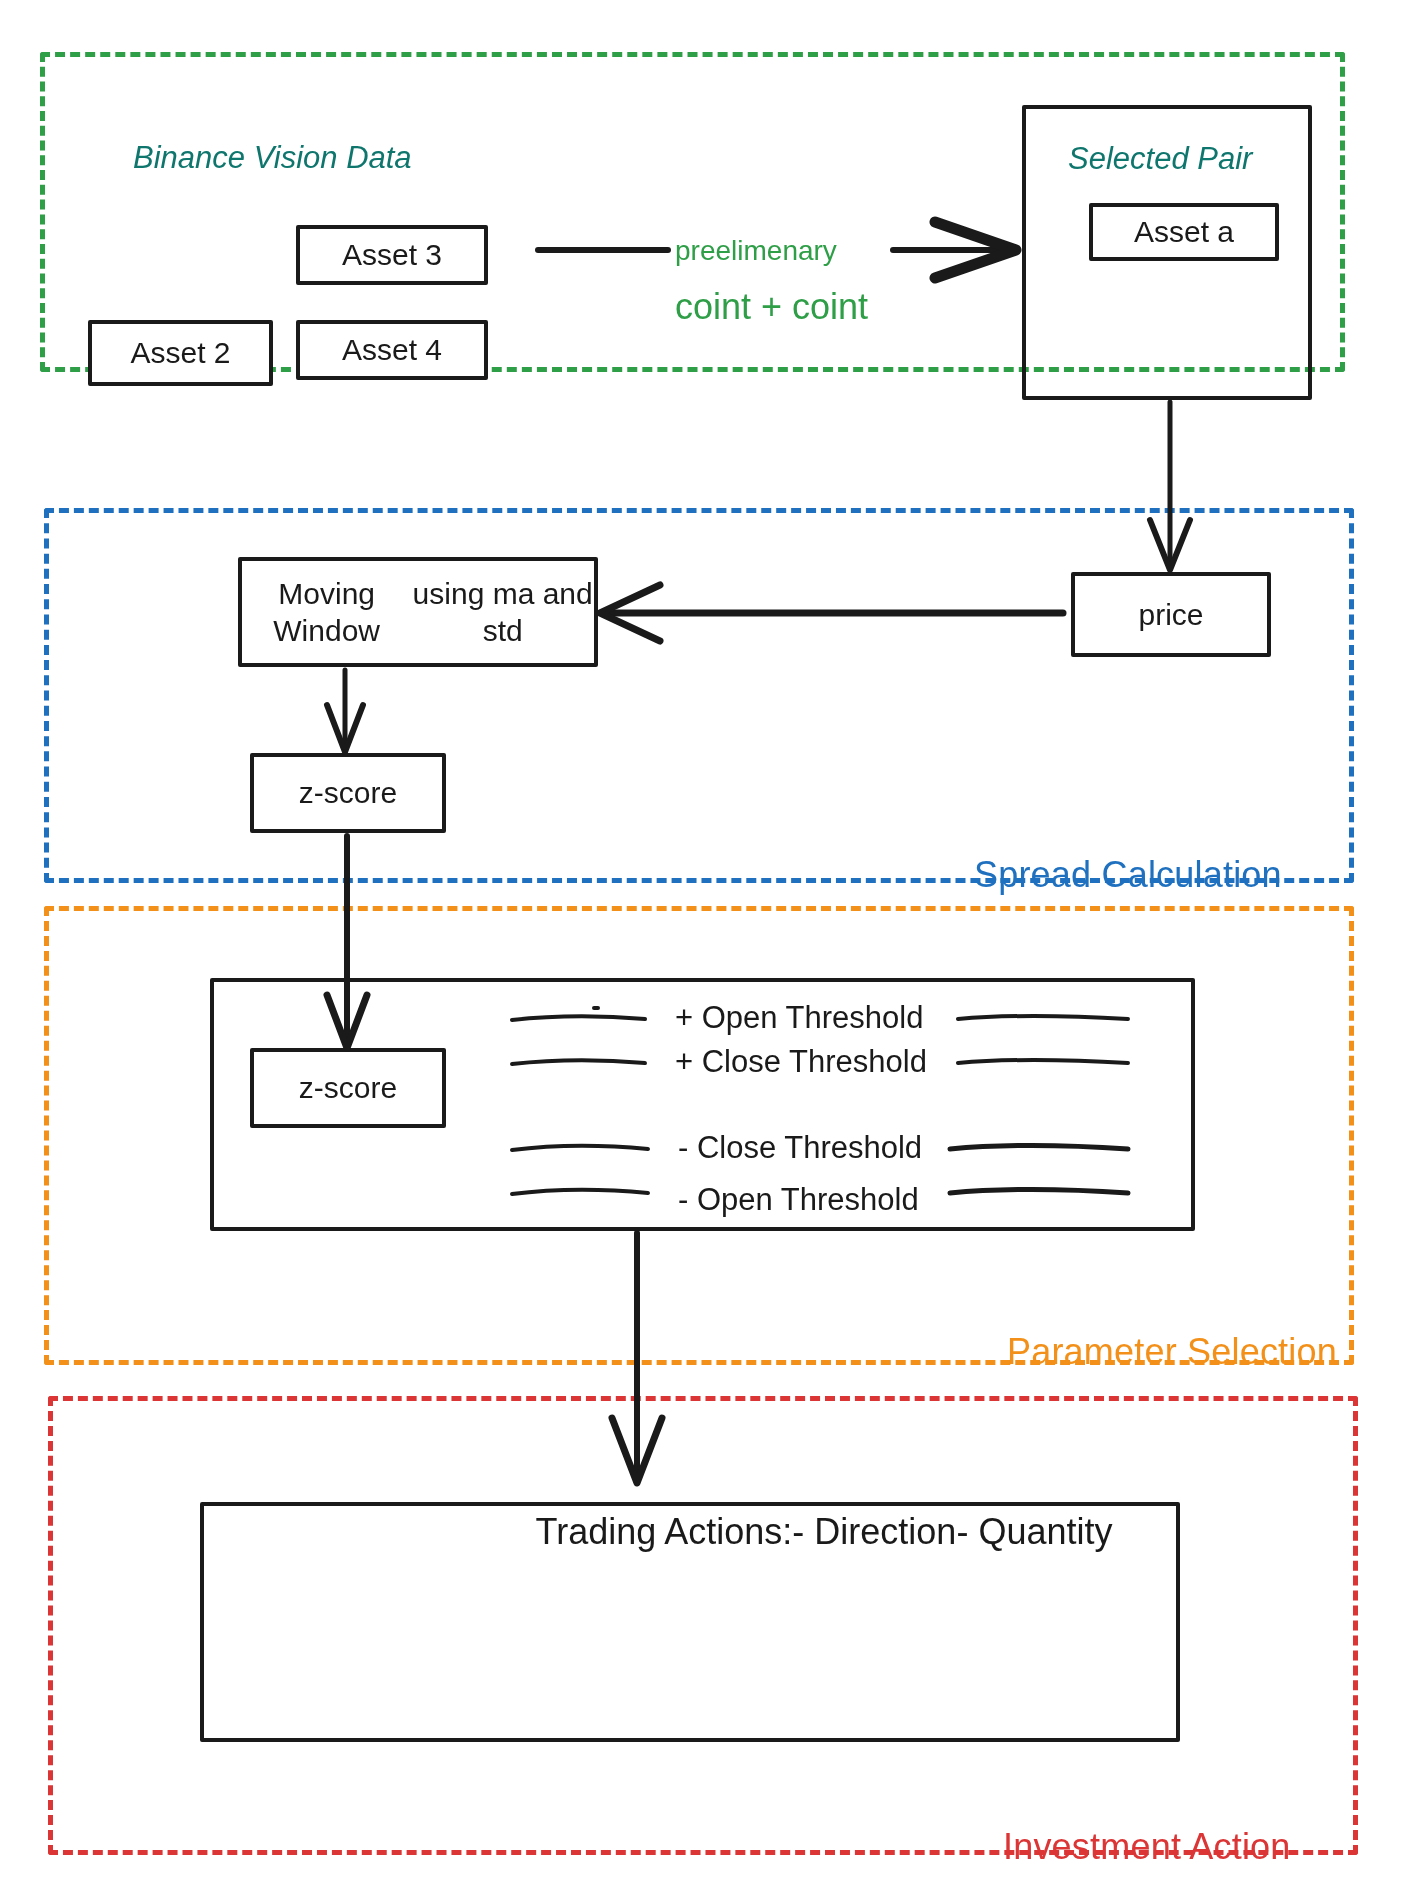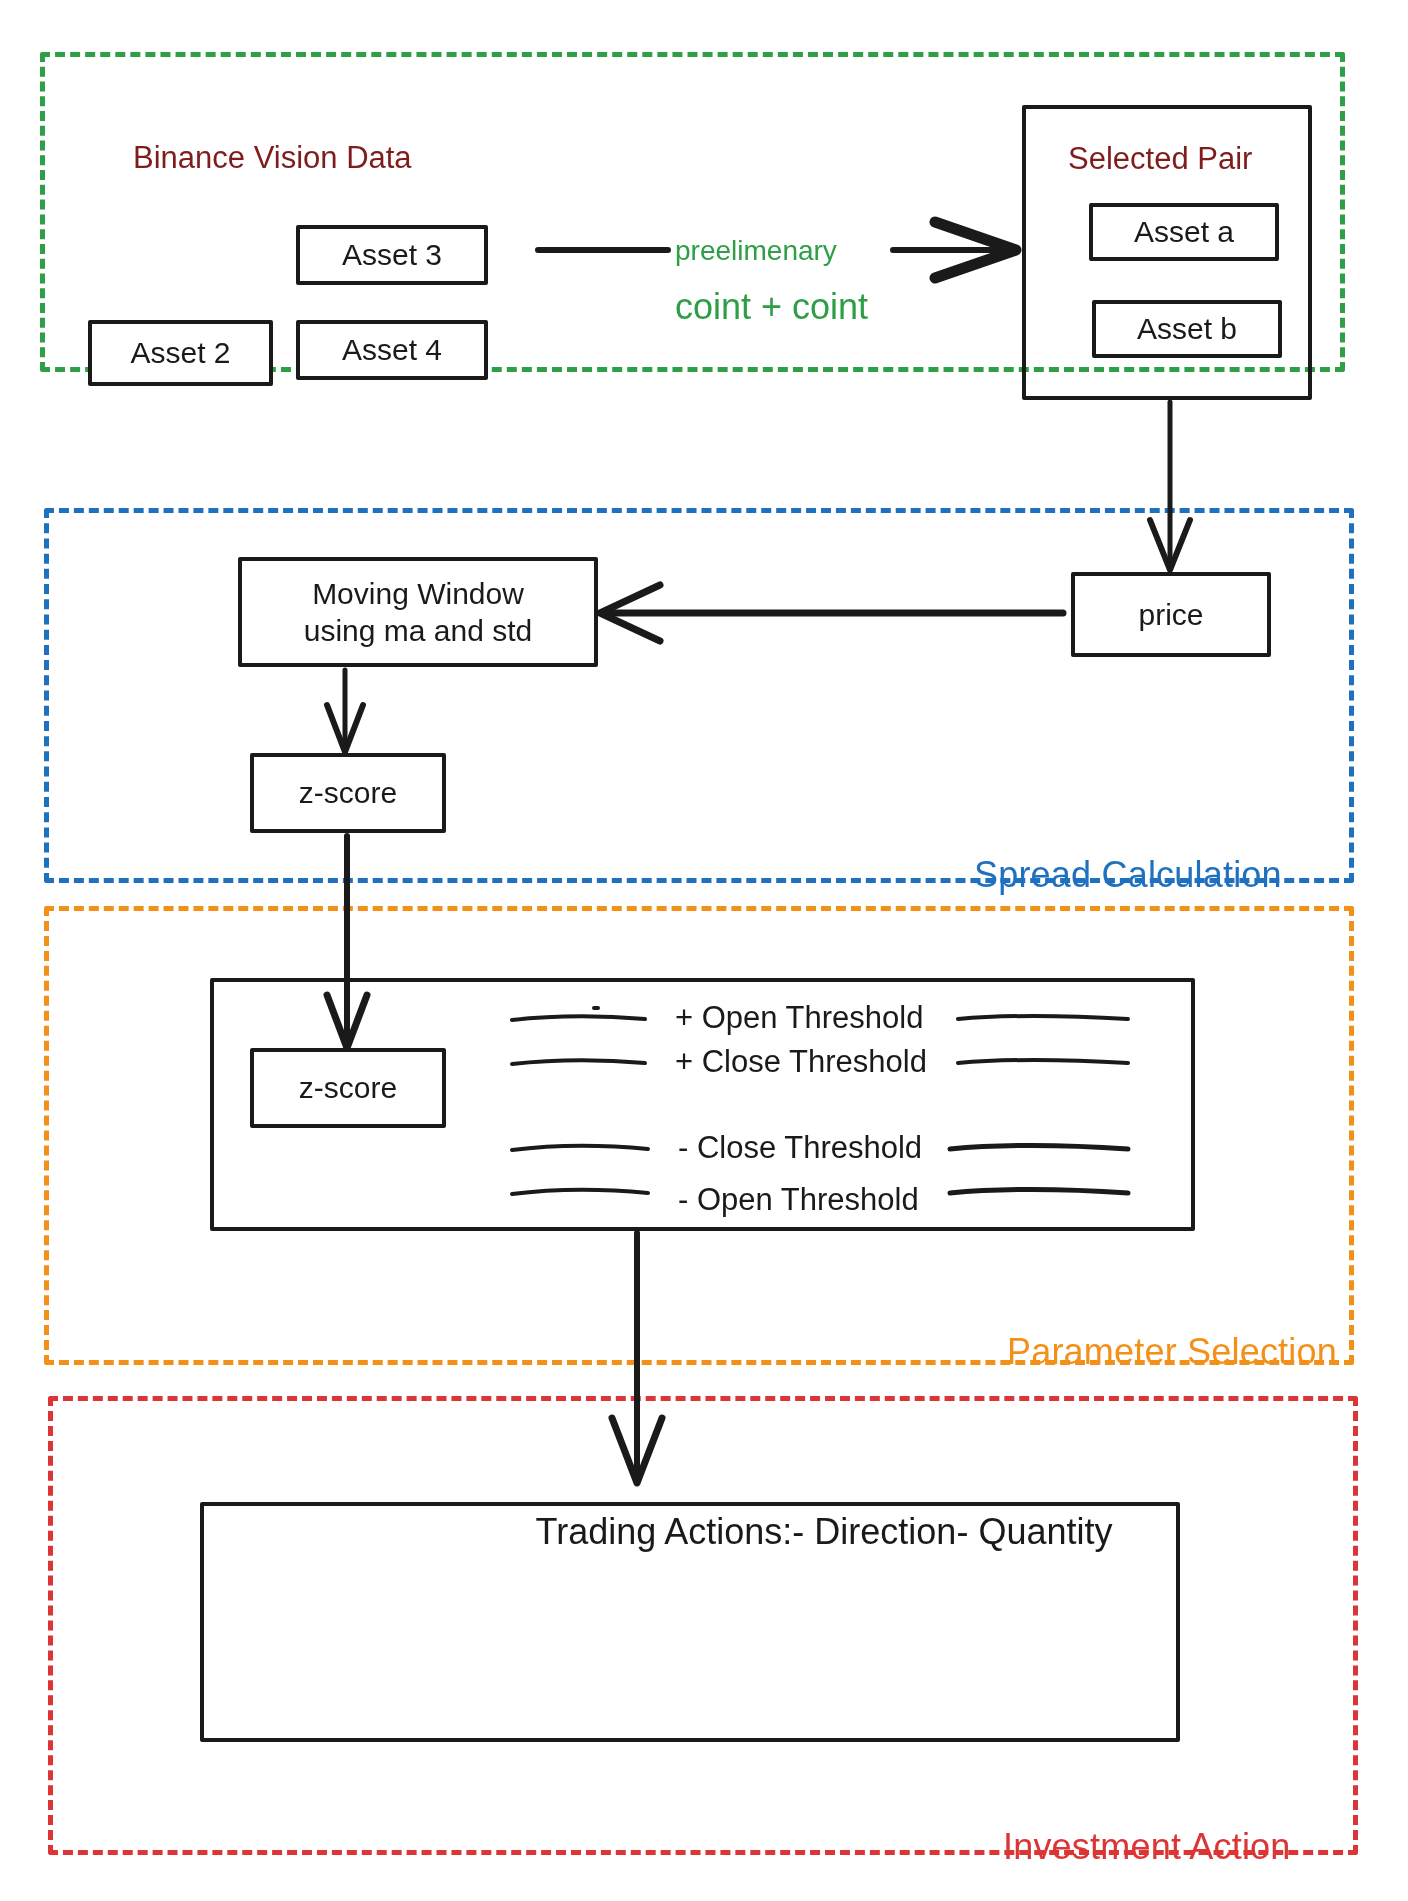--- a/index.html
+++ b/index.html
@@ -53,40 +53,41 @@
     justify-content: center;
     text-align: center;
     font-size: 30px;
     line-height: 1.24;
     color: #1a1a1a;
     border-radius: 2px;
   }
   .plain-text {
     position: absolute;
     font-size: 31px;
-    color: #7f1d1d;
+    color: #0f766e;
     white-space: nowrap;
+    font-style: italic;
   }
   .edge-label {
     position: absolute;
     white-space: nowrap;
     font-size: 28px;
   }
   .edge-label.big {
     font-size: 36px;
   }
   .thr-label {
     position: absolute;
     font-size: 31px;
     color: #1a1a1a;
     white-space: nowrap;
     text-align: center;
   }
   .box-multiline {
-    flex-direction: column;
+    flex-direction: row;
     justify-content: center;
   }
   .action-box {
     align-items: flex-start;
     justify-content: center;
     padding-left: 268px;
     font-size: 36px;
     line-height: 1.42;
   }
   .action-line { display: block; }
@@ -103,21 +104,20 @@
   <div class="node" style="left:296px; top:225px; width:192px; height:60px;">Asset 3</div>
   <div class="node" style="left:88px; top:320px; width:185px; height:66px;">Asset 2</div>
   <div class="node" style="left:296px; top:320px; width:192px; height:60px;">Asset 4</div>
 
   <div class="edge-label" style="left:675px; top:235px; color:#2E9E47;">preelimenary</div>
   <div class="edge-label big" style="left:675px; top:286px; color:#2E9E47;">coint + coint</div>
 
   <div class="node" style="left:1022px; top:105px; width:290px; height:295px; background:transparent;"></div>
   <div class="plain-text" style="left:1068px; top:141px;">Selected Pair</div>
   <div class="node" style="left:1089px; top:203px; width:190px; height:58px;">Asset a</div>
-  <div class="node" style="left:1092px; top:300px; width:190px; height:58px;">Asset b</div>
 
   <div class="grp" style="left:44px; top:508px; width:1310px; height:375px; border-color:#1F71C0;"></div>
 
   <div class="grp-label" style="left:974px; top:812px; color:#1F71C0;">Spread Calculation</div>
 
   <div class="node" style="left:1071px; top:572px; width:200px; height:85px;">price</div>
 
   <div class="node box-multiline" style="left:238px; top:557px; width:360px; height:110px;">
     <span>Moving Window</span>
     <span>using ma and std</span>

